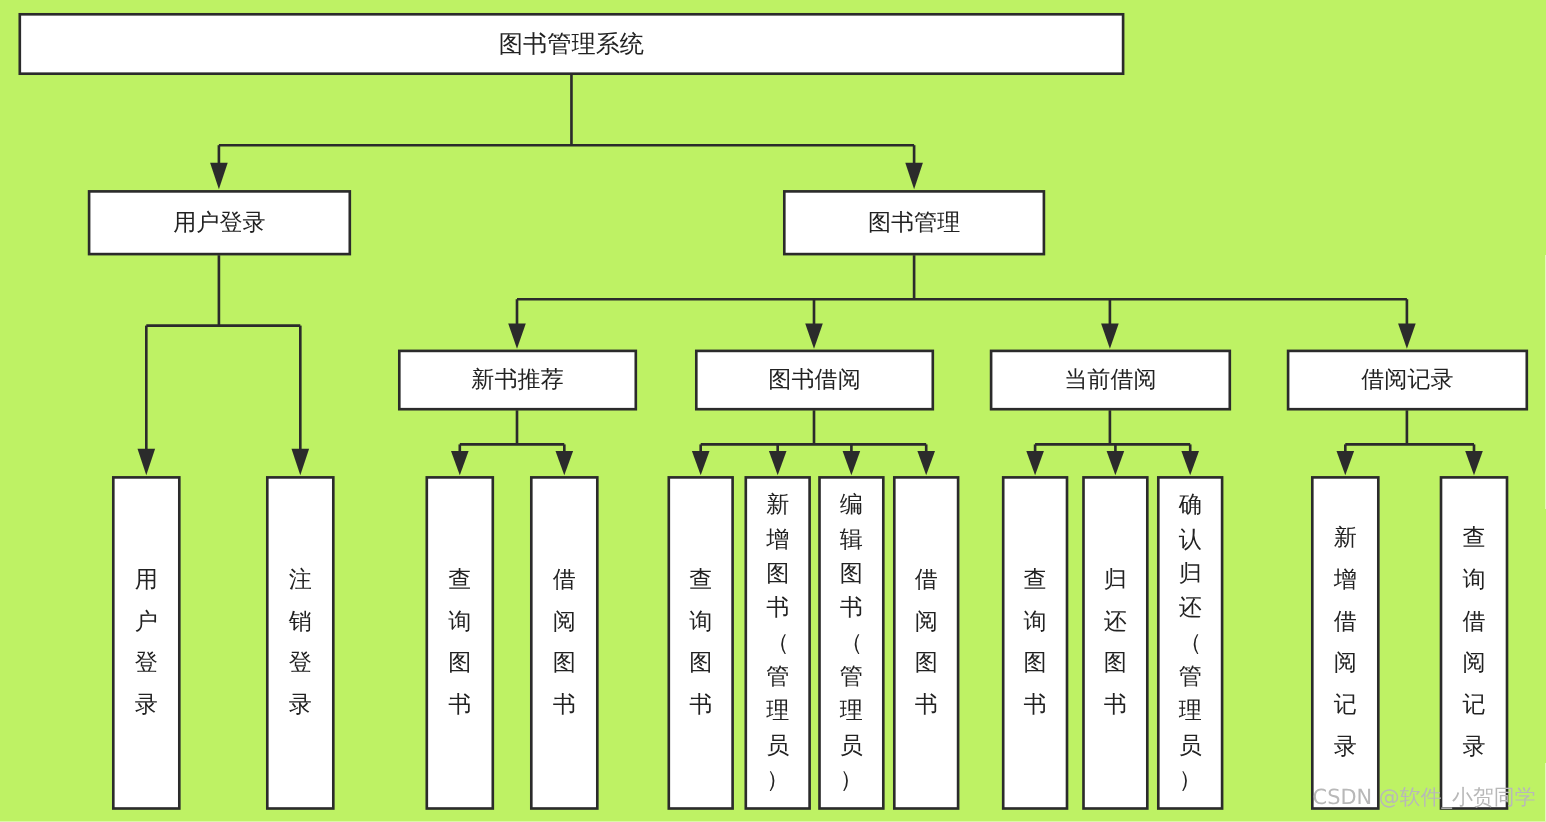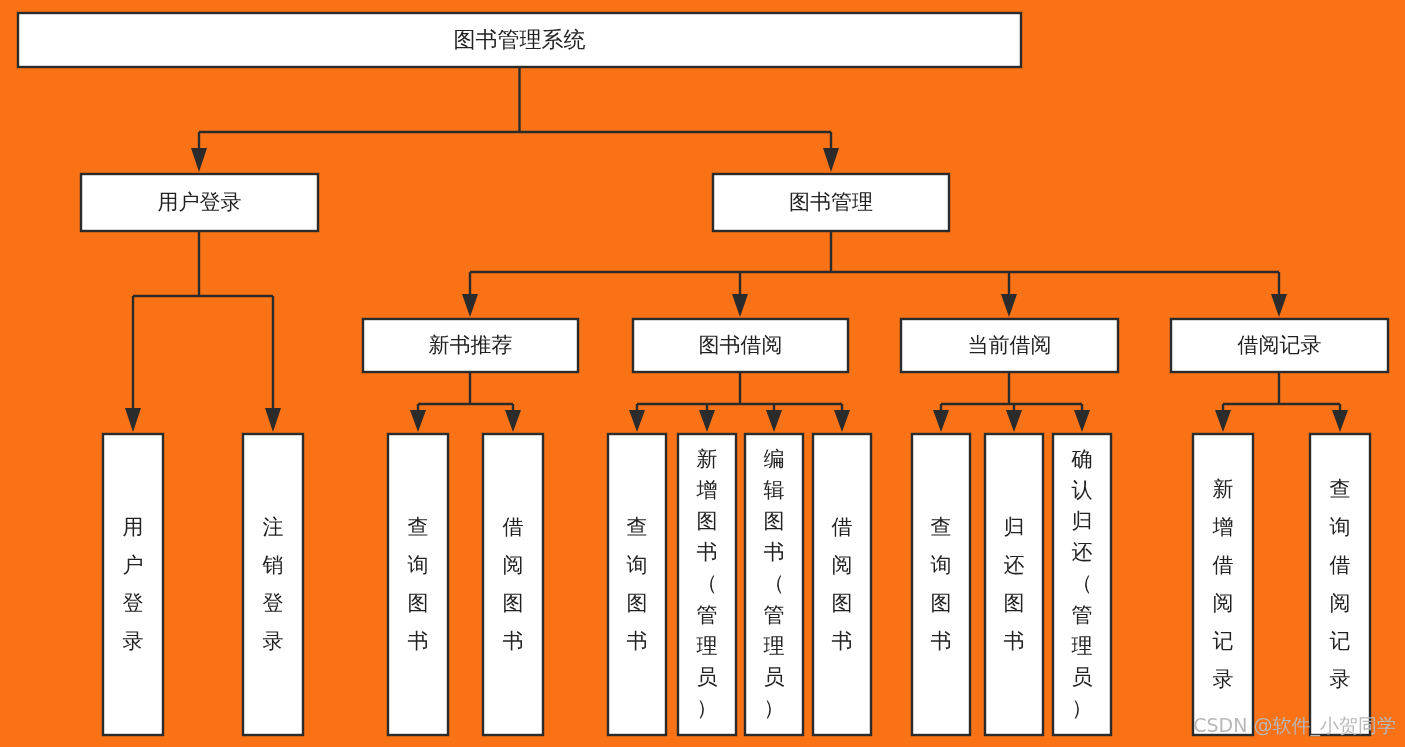--- a/index.html
+++ b/index.html
@@ -11,21 +11,21 @@
   body {
     width: 1405px;
     height: 747px;
     overflow: hidden;
     font-family: "DejaVu Sans", "Liberation Sans", sans-serif;
   }
   #diagram-root {
     position: relative;
     width: 1405px;
     height: 747px;
-    background: #f97316;
+    background: #bef264;
   }
   svg.diagram-svg {
     position: absolute;
     left: 0;
     top: 0;
     width: 1405px;
     height: 747px;
     display: block;
   }
   .node-box {

